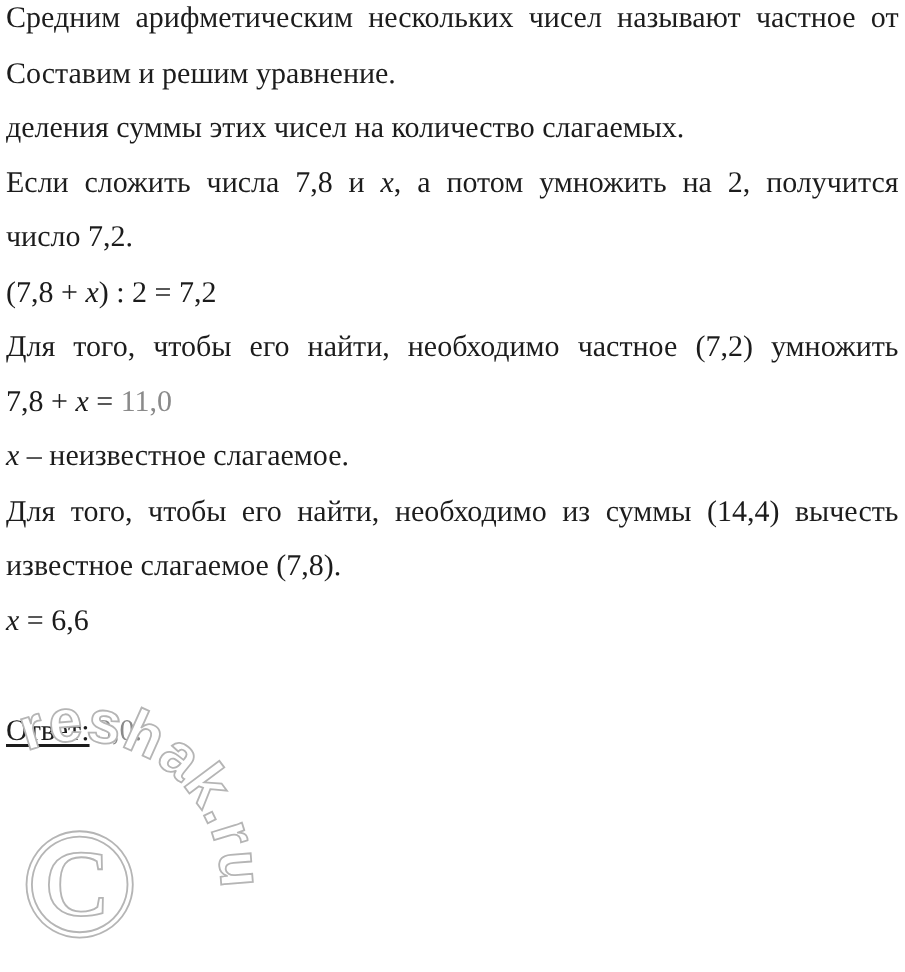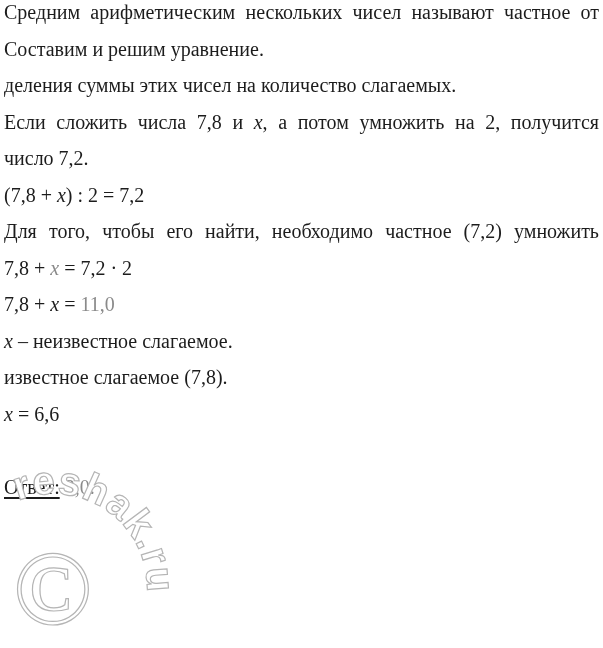--- a/index.html
+++ b/index.html
@@ -56,23 +56,23 @@
 <body>
 
 <div class="doc">
   <div class="line jf"><span>Средним арифметическим нескольких чисел называют частное от</span></div>
   <div class="line"><span>Составим и решим уравнение.</span></div>
   <div class="line"><span>деления суммы этих чисел на количество слагаемых.</span></div>
   <div class="line jf"><span>Если сложить числа 7,8 и </span><span class="it">x</span><span>, а потом умножить на 2, получится</span></div>
   <div class="line"><span>число 7,2.</span></div>
   <div class="line"><span>(7,8 + </span><span class="it">x</span><span>) : 2 = 7,2</span></div>
   <div class="line jf"><span>Для того, чтобы его найти, необходимо частное (7,2) умножить</span></div>
-  <div class="line"><span>7,8 + </span><span class="it muted">x</span><span> = 7,2 · 2</span></div>
   <div class="line"><span>7,8 + </span><span class="it">x</span><span> = </span><span class="muted">11,0</span></div>
   <div class="line"><span class="it">x</span><span> – неизвестное слагаемое.</span></div>
+  <div class="line jf"><span>Для того, чтобы его найти, необходимо из суммы (14,4) вычесть</span></div>
   <div class="line"><span>известное слагаемое (7,8).</span></div>
   <div class="line"><span class="it">x</span><span> = 6,6</span></div>
   <div class="line ans"><span class="ul">Ответ:</span><span class="muted"> 3,0.</span></div>
 </div>
 
 <svg class="wm" width="603" height="648" viewBox="0 0 603 648" aria-hidden="true">
   <defs>
     <path id="wmArc" d="M 17.8 500.8 A 94 94 0 0 1 145.6 604.3" fill="none"></path>
   </defs>
   <text font-family="Liberation Sans, DejaVu Sans, sans-serif" font-weight="bold" font-size="40" fill="#ffffff" stroke-width="1.2" letter-spacing="1" stroke="#b5b5b5">

